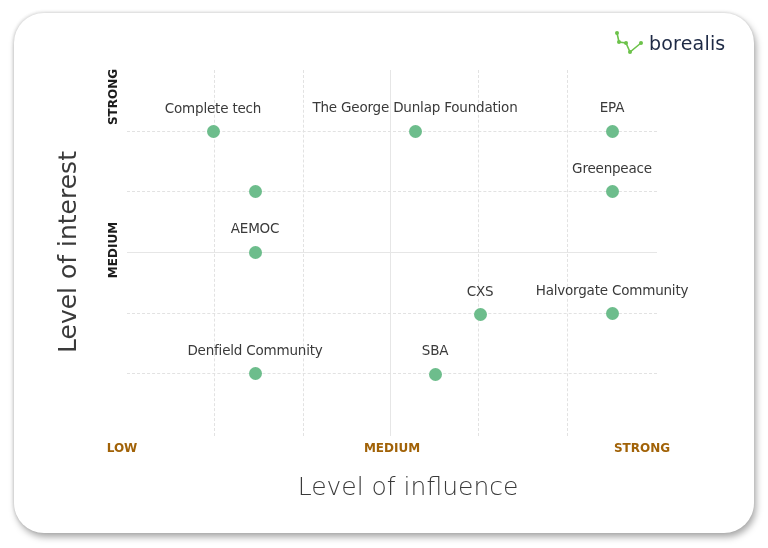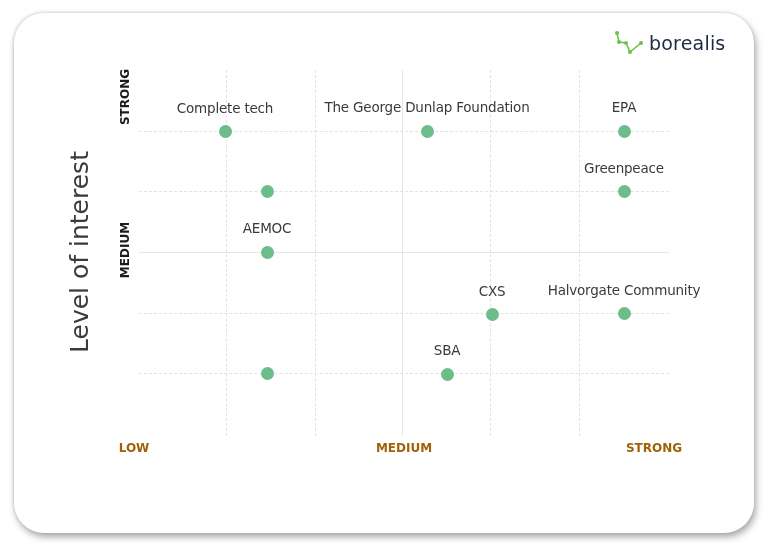--- a/index.html
+++ b/index.html
@@ -11,21 +11,21 @@
       position: absolute; left: 14px; top: 13px; width: 740px; height: 520px;
       background: #ffffff; border-radius: 30px;
       box-shadow: 2px 4px 7px rgba(0,0,0,0.35), -1px -1px 3px rgba(0,0,0,0.12);
     }
     .logo { position: absolute; left: 614px; top: 30px; display: flex; align-items: center; }
     .logo svg { display: block; }
     .logo-text {
       font-family: "DejaVu Sans", sans-serif; font-size: 19px; color: #1e2a45; margin-left: 5px;
       letter-spacing: 0.2px;
     }
-    .plot { position: absolute; left: 12px; top: 0; width: 664px; height: 548px; }
+    .plot { position: absolute; left: 0; top: 0; width: 664px; height: 548px; }
     .vline { position: absolute; top: 70px; height: 366px; width: 0; border-left: 1px dashed #e2e2e2; }
     .vline.solid { border-left: 1px solid #e6e6e6; }
     .hline { position: absolute; left: 127px; width: 530px; height: 0; border-top: 1px dashed #e2e2e2; }
     .hline.solid { border-top: 1px solid #e6e6e6; }
     .dot {
       position: absolute; width: 13px; height: 13px; margin-left: -6.5px; margin-top: -6.5px;
       border-radius: 50%; background: #6dbd8c;
     }
     .plabel {
       position: absolute; transform: translateX(-50%); white-space: nowrap;
@@ -98,25 +98,27 @@
   <div class="dot" style="left:255px;top:252px"></div>
   <div class="plabel" style="left:255px;top:220px">AEMOC</div>
 
   <div class="dot" style="left:480px;top:314px"></div>
   <div class="plabel" style="left:480px;top:283px">CXS</div>
 
   <div class="dot" style="left:612px;top:313px"></div>
   <div class="plabel" style="left:612px;top:282px">Halvorgate Community</div>
 
   <div class="dot" style="left:255px;top:373px"></div>
+  <div class="plabel" style="left:255px;top:342px">Denfield Community</div>
 
   <div class="dot" style="left:435px;top:374px"></div>
   <div class="plabel" style="left:435px;top:342px">SBA</div>
 
   <div class="xtick" style="left:122px">LOW</div>
   <div class="xtick" style="left:392px">MEDIUM</div>
   <div class="xtick" style="left:642px">STRONG</div>
 
   <div class="ytick" style="left:113px;top:97px">STRONG</div>
   <div class="ytick" style="left:113px;top:250px">MEDIUM</div>
 
+  <div class="xlabel">Level of influence</div>
   <div class="ylabel">Level of interest</div>
 </div>
 
 </body></html>

